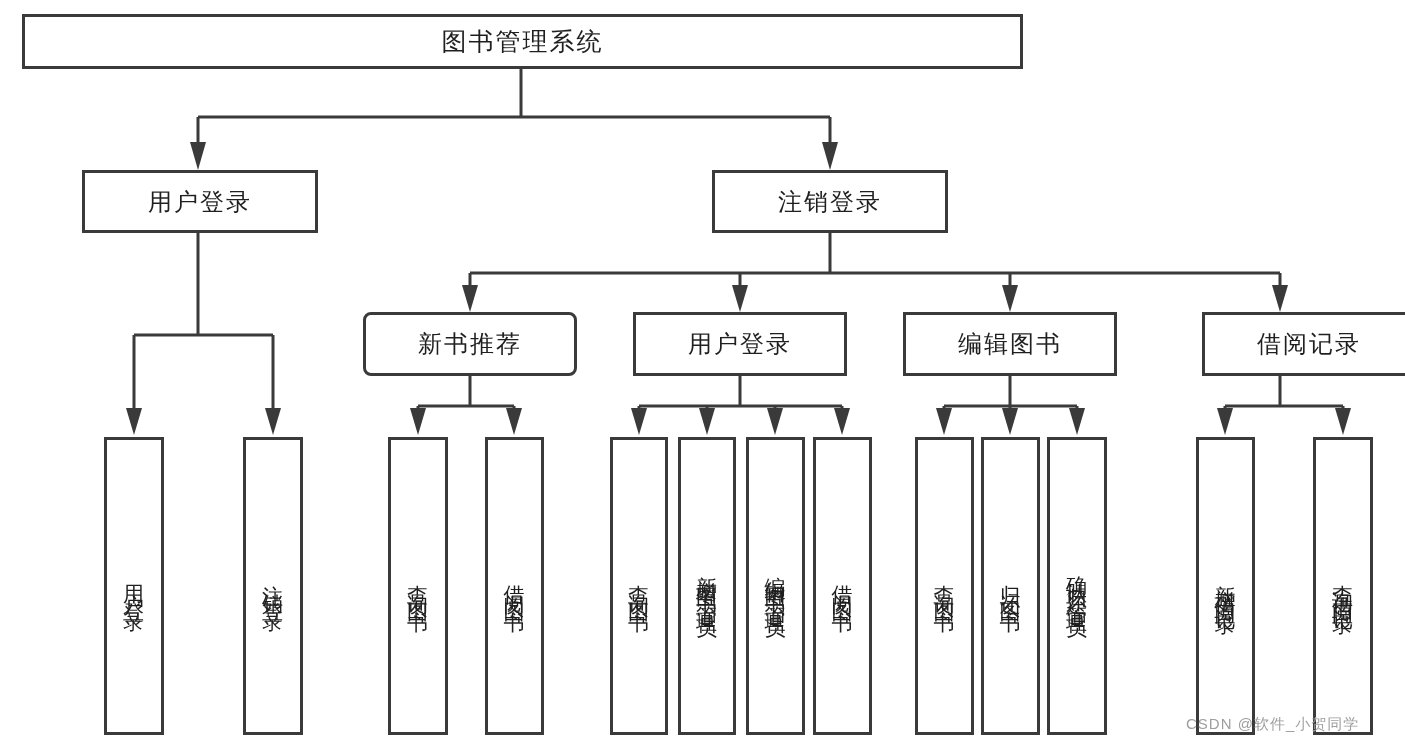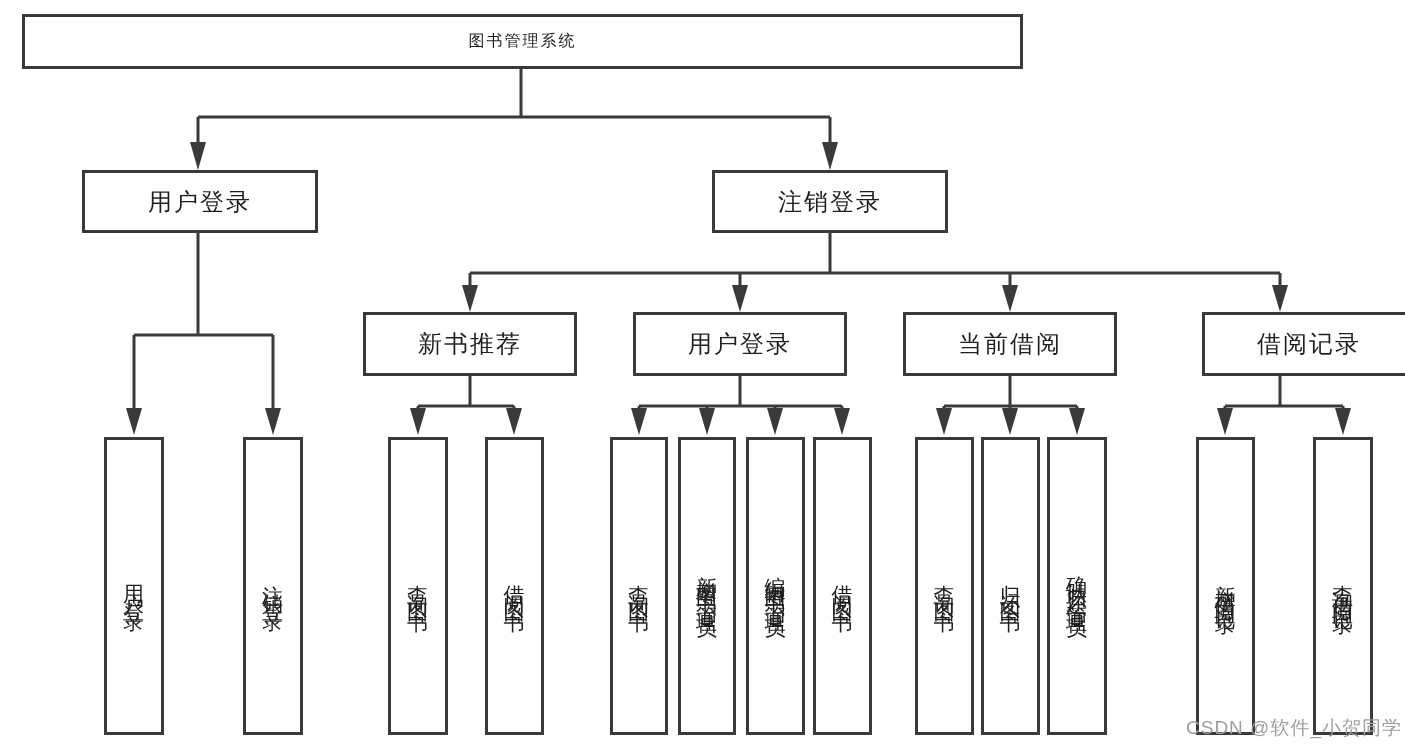--- a/index.html
+++ b/index.html
@@ -31,38 +31,38 @@
     align-items: center;
     justify-content: center;
     text-align: center;
   }
   .hbox {
     font-size: 24px;
     letter-spacing: 2px;
     white-space: nowrap;
   }
   .hbox.title {
-    font-size: 16px;
+    font-size: 25px;
   }
   .vbox {
     writing-mode: vertical-rl;
     text-orientation: mixed;
     font-size: 21px;
     letter-spacing: 9px;
     line-height: 1;
     white-space: nowrap;
   }
   .vbox.long {
     letter-spacing: 6px;
   }
   .watermark {
     position: absolute;
     left: 1186px;
     top: 715px;
-    font-size: 19px;
+    font-size: 15px;
     color: #9e9e9e;
     letter-spacing: 1px;
     white-space: nowrap;
   }
 </style>
 </head>
 <body>
 
 <div class="stage">
 
@@ -111,23 +111,23 @@
       <polygon points="1217,408 1233,408 1225,435"></polygon>
       <polygon points="1335,408 1351,408 1343,435"></polygon>
     </g>
   </svg>
 
   <div class="box hbox title" style="left:22px; top:14px; width:1001px; height:55px;">图书管理系统</div>
 
   <div class="box hbox" style="left:82px; top:170px; width:236px; height:63px;">用户登录</div>
   <div class="box hbox" style="left:712px; top:170px; width:236px; height:63px;">注销登录</div>
 
-  <div class="box hbox" style="left:363px; top:312px; width:214px; height:64px;">新书推荐</div>
+  <div class="box hbox" style="left:363px; top:312px; width:214px; height:64px;border-radius:8px;">新书推荐</div>
   <div class="box hbox" style="left:633px; top:312px; width:214px; height:64px;">用户登录</div>
-  <div class="box hbox" style="left:903px; top:312px; width:214px; height:64px;">当前借阅</div>
+  <div class="box hbox" style="left:903px; top:312px; width:214px; height:64px;">编辑图书</div>
   <div class="box hbox" style="left:1173px; top:312px; width:214px; height:64px;margin-left:29px;">借阅记录</div>
 
   <div class="box vbox" style="left:104px; top:437px; width:60px; height:298px;">用户登录</div>
   <div class="box vbox" style="left:243px; top:437px; width:60px; height:298px;">注销登录</div>
 
   <div class="box vbox" style="left:388px; top:437px; width:60px; height:298px;">查询图书</div>
   <div class="box vbox" style="left:485px; top:437px; width:59px; height:298px;">借阅图书</div>
 
   <div class="box vbox" style="left:610px; top:437px; width:58px; height:298px;">查询图书</div>
   <div class="box vbox long" style="left:678px; top:437px; width:58px; height:298px;">新增图书（管理员）</div>

